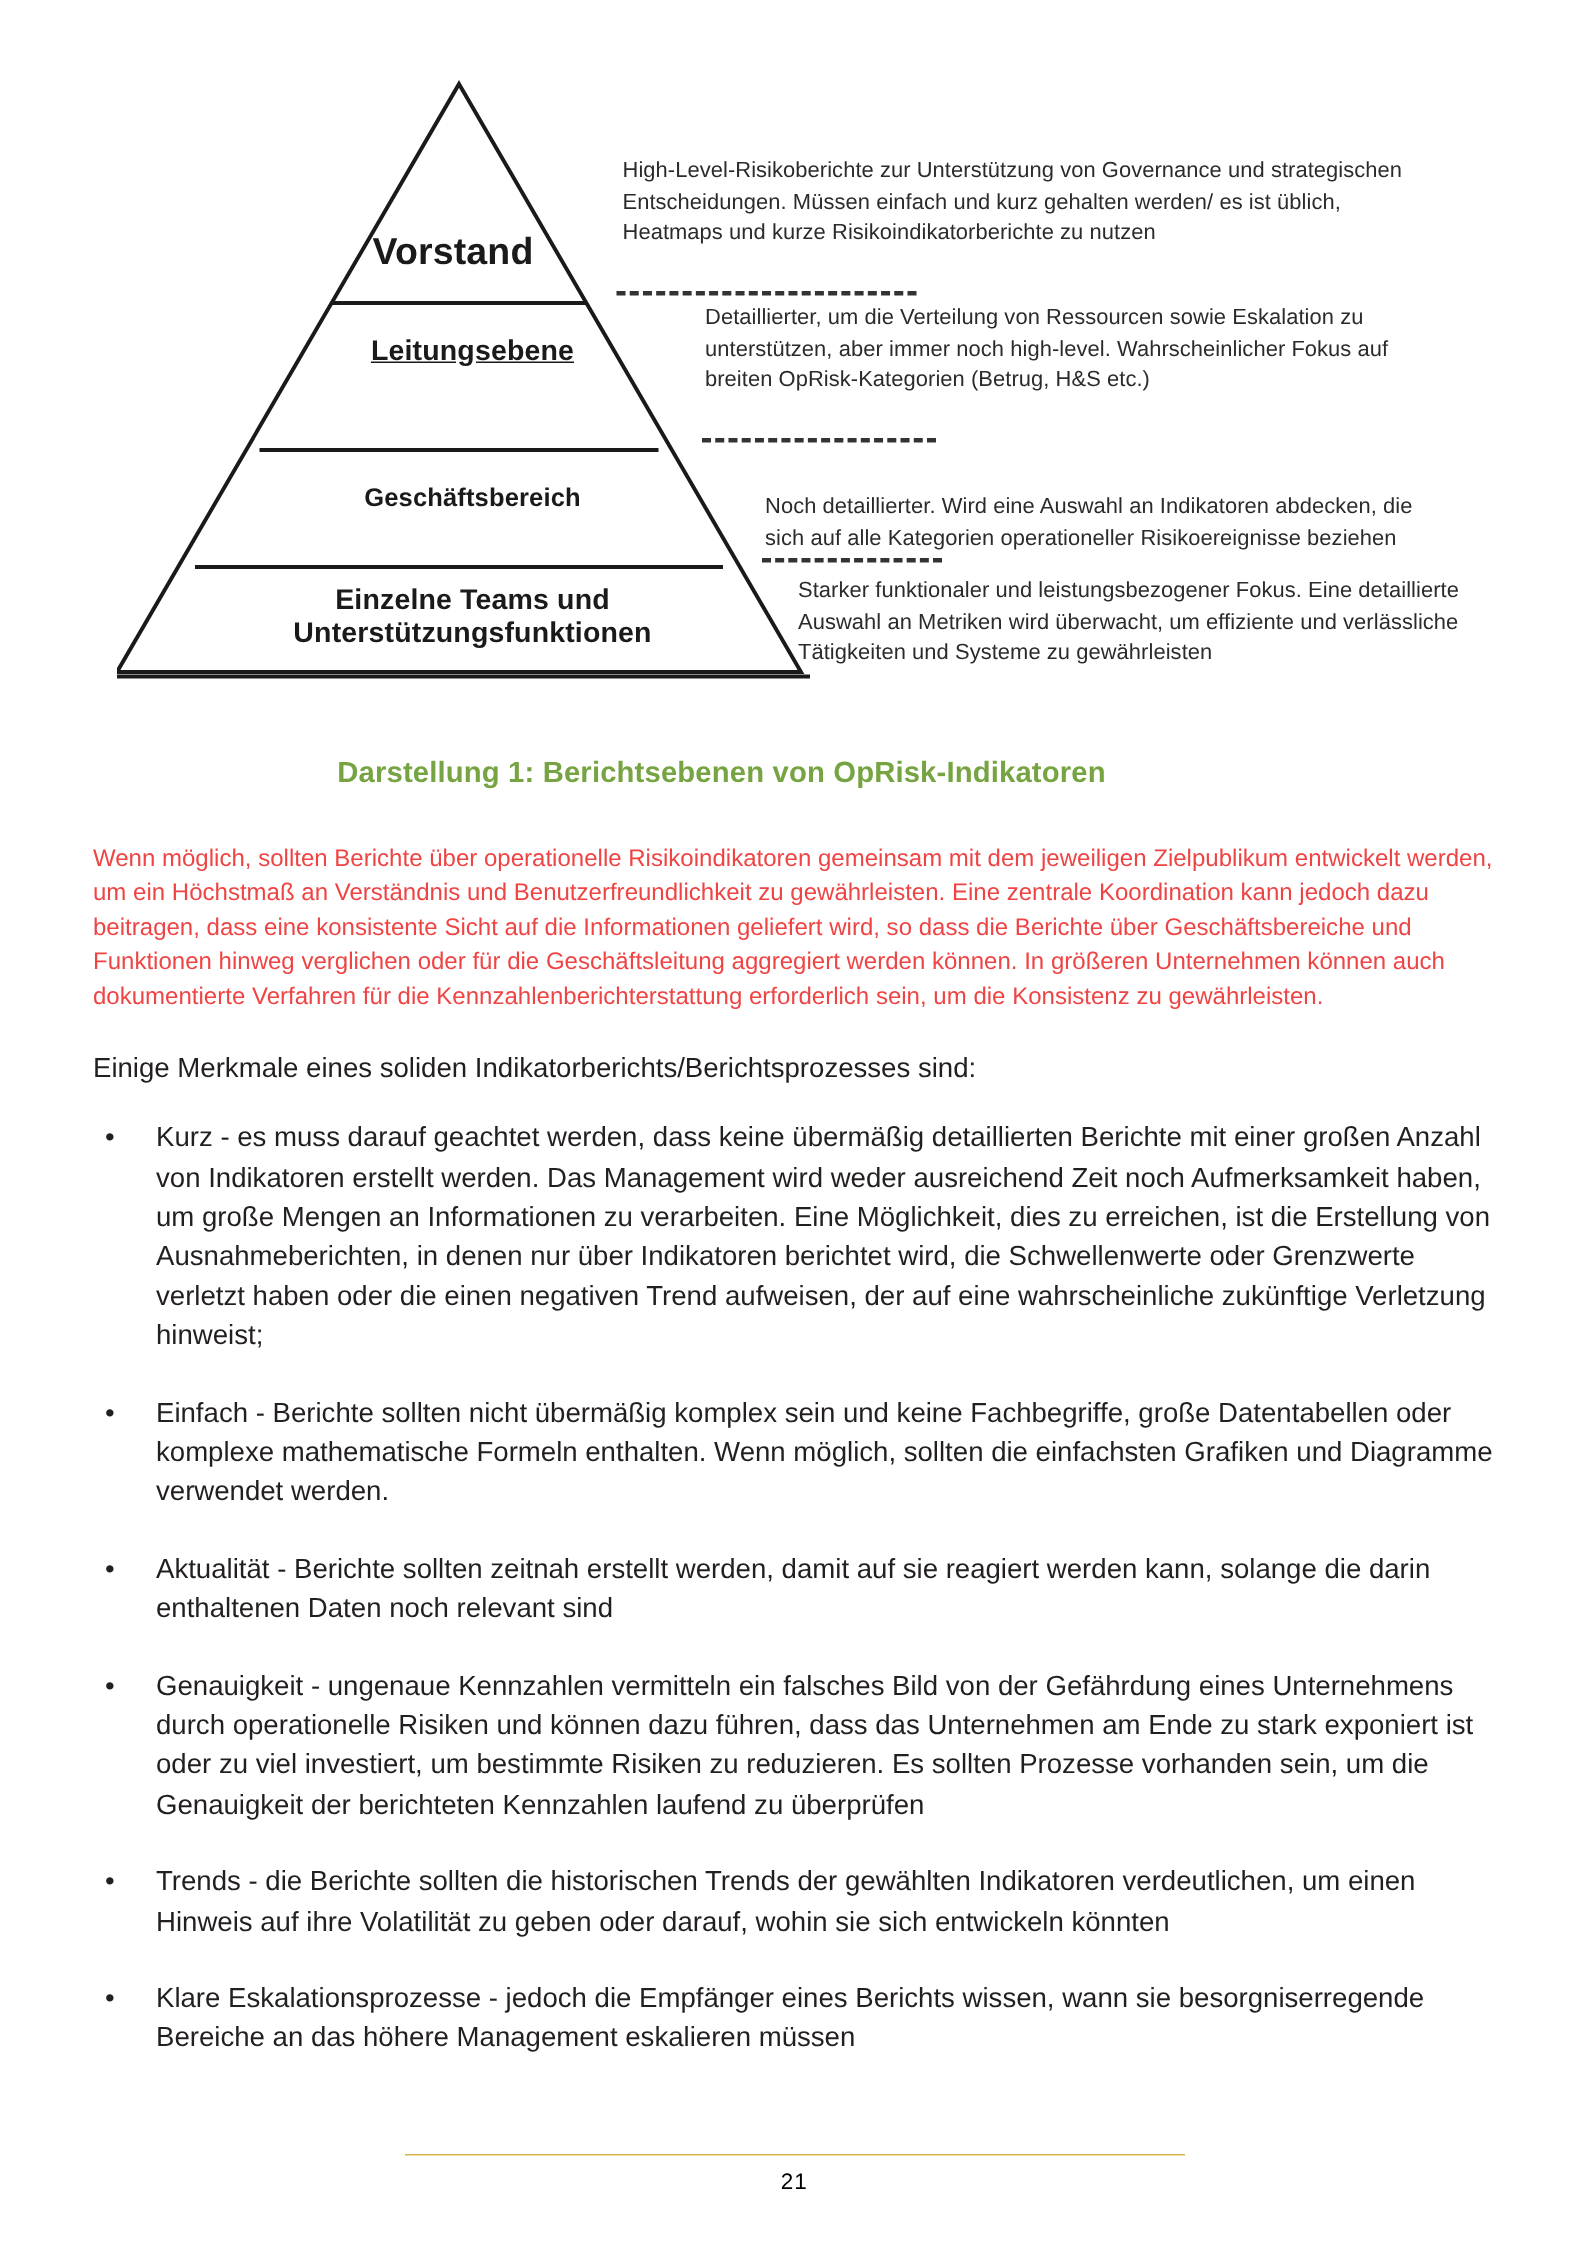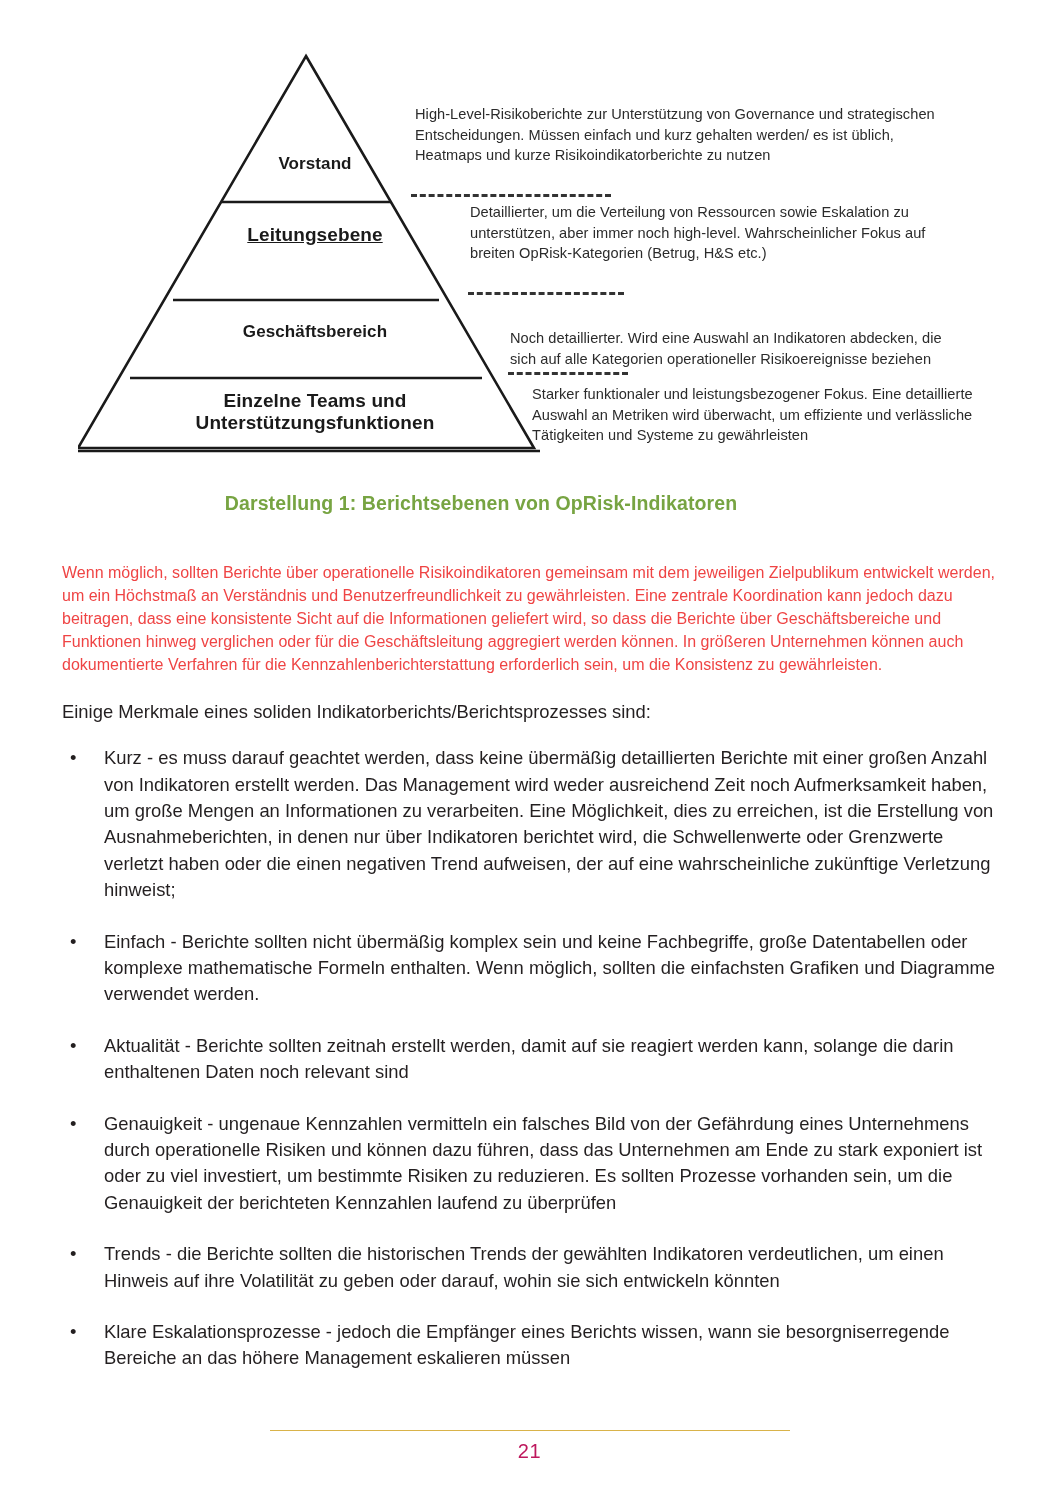--- a/index.html
+++ b/index.html
@@ -36,21 +36,21 @@
   }
 
   .pyr-label {
     position: absolute;
     font-weight: bold;
     color: #1a1a1a;
     text-align: center;
     letter-spacing: 0.1px;
     line-height: 1.18;
   }
-  .pyr-label.l0 { left: 185px; top: 154px; width: 260px; font-size: 17px; }
+  .pyr-label.l0 { left: 172px; top: 154px; width: 260px; font-size: 25px; }
   .pyr-label.l1 { left: 145px; top: 224px; width: 340px; font-size: 19px; text-decoration: underline; }
   .pyr-label.l2 { left: 130px; top: 322px; width: 370px; font-size: 17px; }
   .pyr-label.l3 { left: 100px; top: 390px; width: 430px; font-size: 19px; }
 
   .desc {
     position: absolute;
     color: #2b2b2b;
     font-size: 14.6px;
     line-height: 1.42;
     letter-spacing: 0.05px;
@@ -66,21 +66,21 @@
     border-top: 3px dashed #333;
   }
   .dash0 { left: 411px; top: 194px; width: 200px; }
   .dash1 { left: 468px; top: 292px; width: 156px; }
   .dash2 { left: 508px; top: 372px; width: 120px; }
 
   
   .caption {
     position: absolute;
     left: 0;
-    top: 492px;
+    top: 504px;
     width: 962px;
     text-align: center;
     font-size: 19.5px;
     font-weight: bold;
     color: #77a442;
     letter-spacing: 0.1px;
   }
 
   
   .body {
@@ -132,22 +132,22 @@
     width: 1059px;
     text-align: center;
   }
   .footer-rule {
     width: 520px;
     margin: 0 auto 9px auto;
     height: 1px;
     background: #d9b34a;
   }
   .footer-page {
-    font-size: 20px;
-    color: #be185d;
+    font-size: 15px;
+    color: #000000;
     letter-spacing: 0.6px;
   }
 </style>
 </head>
 <body>
 
 <div class="figure">
   <div class="figure-canvas">
     <svg width="920" height="428" viewBox="0 0 920 428">
 

